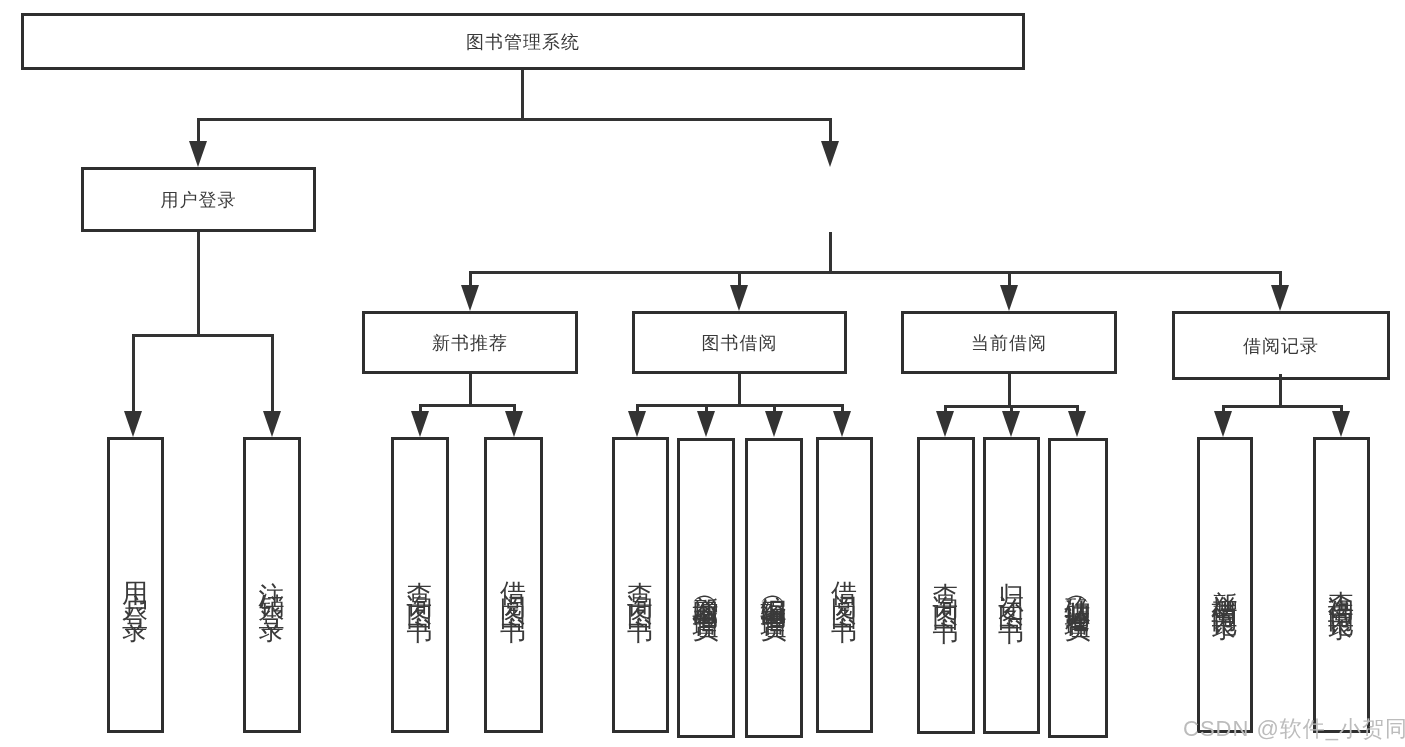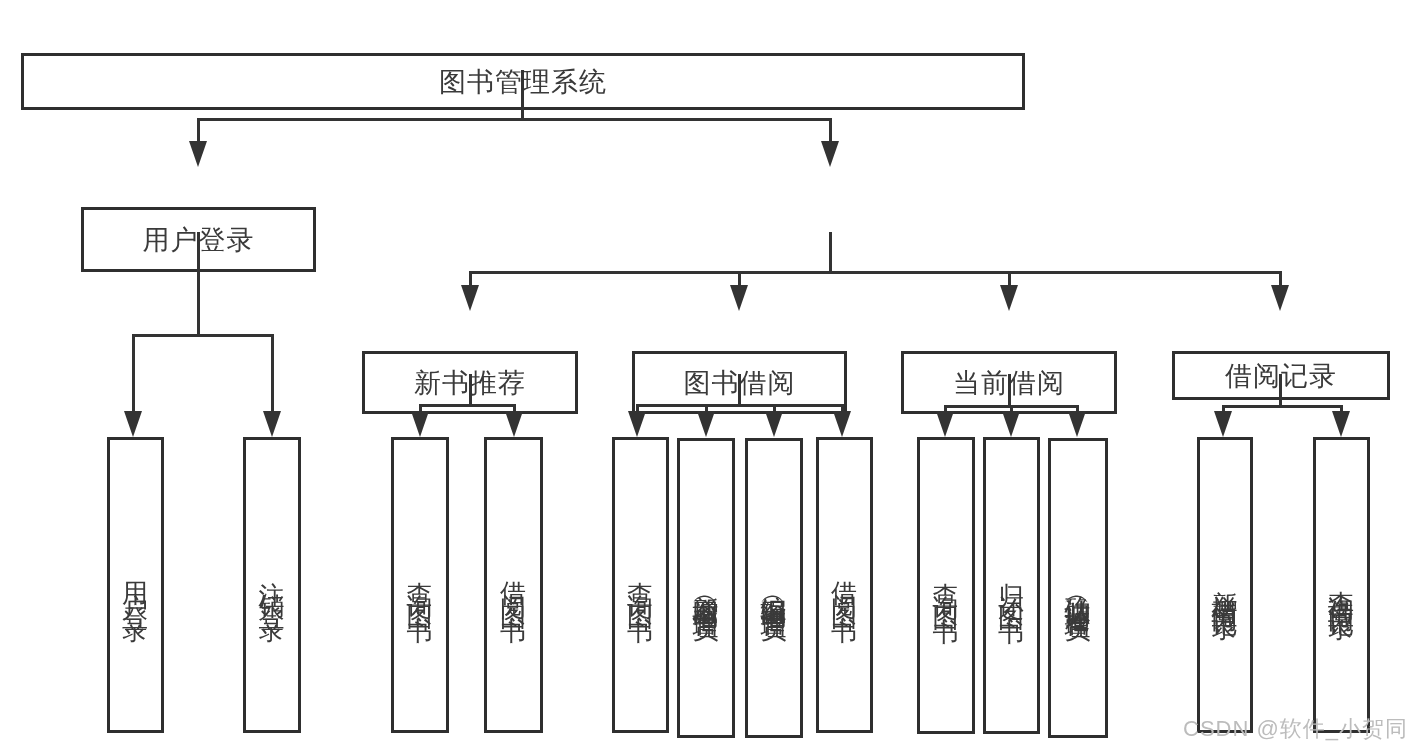--- a/index.html
+++ b/index.html
@@ -5,21 +5,21 @@
   html,body { margin:0; padding:0; background:#ffffff; }
   .canvas {
     position:relative; width:1405px; height:747px; background:#ffffff;
     font-family:"Liberation Sans", sans-serif; overflow:hidden;
   }
   .node {
     position:absolute; background:#ffffff; border:3px solid #2f2f2f;
     box-sizing:border-box; display:flex; align-items:center; justify-content:center;
     color:#3a3a3a;
   }
-  .hnode { font-size:27px; letter-spacing:1px; white-space:nowrap;margin-top:40px; }
+  .hnode { font-size:18px; letter-spacing:1px; white-space:nowrap; }
   .vtext {
     writing-mode:vertical-rl; text-orientation:mixed;
     font-size:26px; color:#3a3a3a; line-height:1;
   }
   .ls-4 { letter-spacing:12px; }
   .ls-6 { letter-spacing:5px; }
   .ls-9 { letter-spacing:3px; }
   .hline, .vline { position:absolute; background:#333333; }
   .hline { height:3px; }
   .vline { width:3px; }
@@ -74,21 +74,21 @@
 
   <div class="node hnode" style="left:362px; top:311px; width:216px; height:63px;">
     <span>新书推荐</span>
   </div>
   <div class="node hnode" style="left:632px; top:311px; width:215px; height:63px;">
     <span>图书借阅</span>
   </div>
   <div class="node hnode" style="left:901px; top:311px; width:216px; height:63px;">
     <span>当前借阅</span>
   </div>
-  <div class="node hnode" style="left:1172px; top:311px; width:218px; height:49px;">
+  <div class="node hnode" style="left:1172px; top:311px; width:218px; height:69px;">
     <span>借阅记录</span>
   </div>
 
   <div class="vline" style="left:469px; top:374px; height:32px;"></div>
   <div class="hline" style="left:419px; top:404px; width:97px;"></div>
   <div class="vline" style="left:419px; top:404px; height:10px;"></div>
   <div class="arrow" style="left:411px; top:411px;"></div>
   <div class="vline" style="left:513px; top:404px; height:10px;"></div>
   <div class="arrow" style="left:505px; top:411px;"></div>
 

